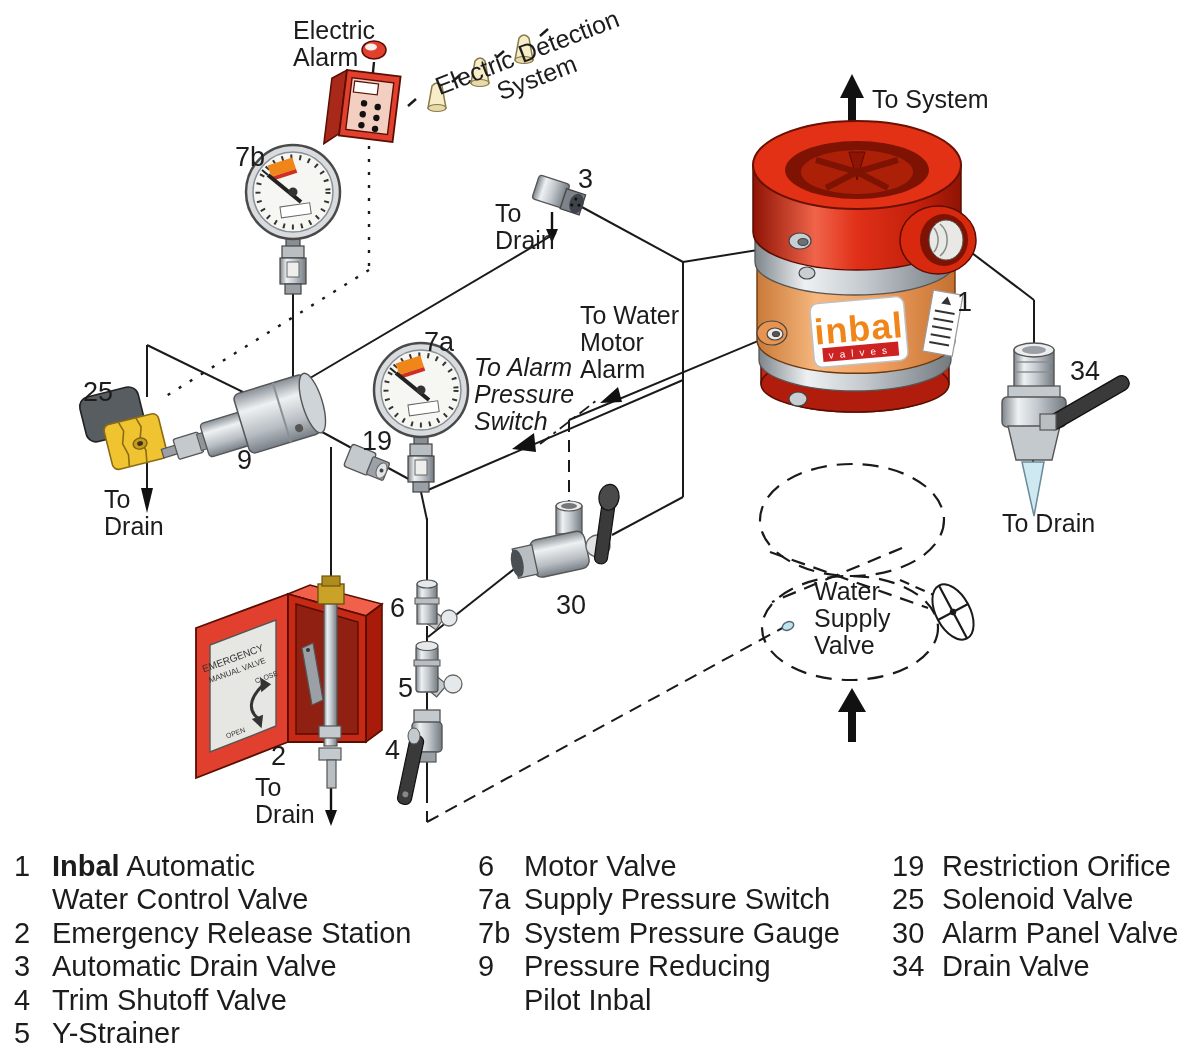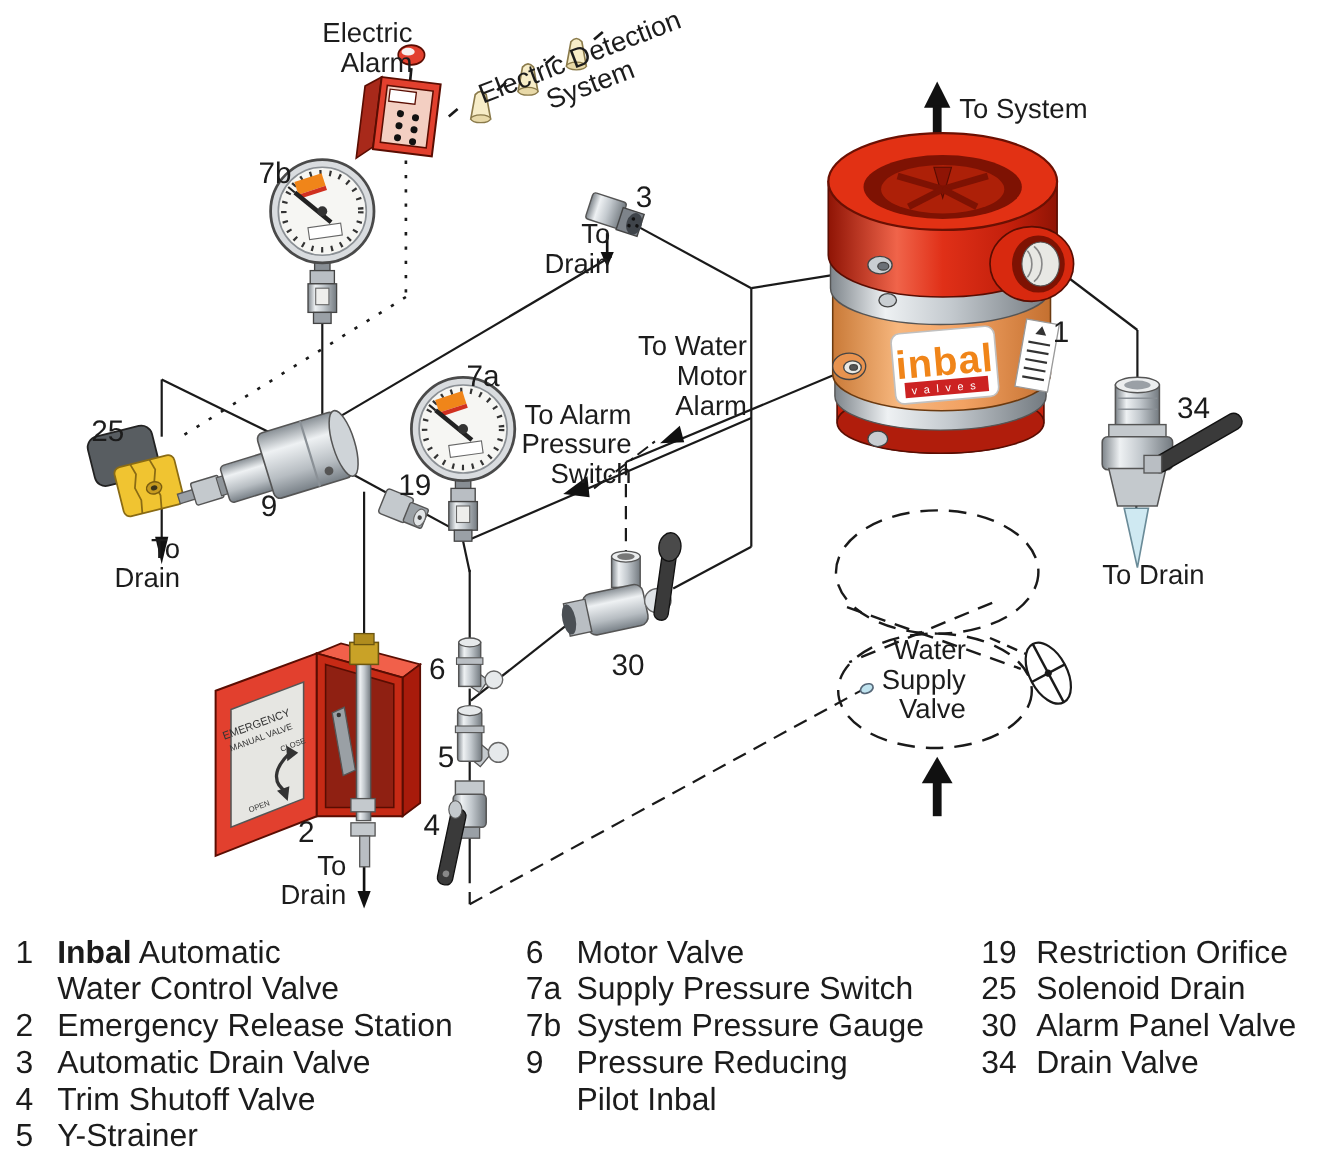--- a/index.html
+++ b/index.html
@@ -1,19 +1,19 @@
 <!DOCTYPE html>
 <html><head>
 <meta charset="utf-8">
 <style>
   html,body{margin:0;padding:0;background:#ffffff;}
   #stage{position:relative;width:1200px;height:1061px;background:#ffffff;overflow:hidden;
          font-family:"Liberation Sans", sans-serif;color:#1c1c1c;}
   svg{position:absolute;left:0;top:0;}
-  .lbl{position:absolute;font-size:25px;line-height:27px;white-space:pre-line;color:#1c1c1c;text-align:right;}
+  .lbl{position:absolute;font-size:25px;line-height:27px;white-space:pre-line;color:#1c1c1c;}
   .co{position:absolute;font-size:27px;color:#1c1c1c;}
   .rot{transform:rotate(-21deg);text-align:center;}
   .legend-col{position:absolute;top:850px;}
   .lrow{display:flex;font-size:29px;line-height:33.4px;}
   .lnum{flex:0 0 auto;}
   .ltxt b{font-weight:bold;}
   .c1 .lnum{width:38px;}
   .c2 .lnum{width:46px;}
   .c3 .lnum{width:50px;}
   .l2:empty{display:none;}
@@ -371,24 +371,24 @@
 <div class="lbl" style="left:495px;top:200px;">To
 Drain</div>
 <div class="lbl" style="left:104px;top:486px;">To
 Drain</div>
 <div class="lbl" style="left:255px;top:774px;">To
 Drain</div>
 <div class="lbl" style="left:1002px;top:510px;">To Drain</div>
 <div class="lbl" style="left:580px;top:302px;">To Water
 Motor
 Alarm</div>
-<div class="lbl" style="left:474px;top:364px;">To Alarm
+<div class="lbl" style="left:474px;top:354px;font-style:italic;">To Alarm
 Pressure
 Switch</div>
-<div class="lbl" style="left:738px;top:578px;width:140px;text-align:right;">Water
+<div class="lbl" style="left:814px;top:578px;width:140px;text-align:left;">Water
 Supply
 Valve</div>
 
 <div class="co" style="left:235px;top:142px;">7b</div>
 <div class="co" style="left:578px;top:164px;">3</div>
 <div class="co" style="left:957px;top:287px;">1</div>
 <div class="co" style="left:1070px;top:356px;">34</div>
 <div class="co" style="left:83px;top:377px;">25</div>
 <div class="co" style="left:237px;top:445px;">9</div>
 <div class="co" style="left:424px;top:327px;">7a</div>
@@ -451,21 +451,21 @@
 </div>
 
 <div class="legend-col c3" style="left:892px;">
   <div class="lrow">
     <span class="lnum">19</span>
     <span class="ltxt"><b></b><span>Restriction Orifice</span>
       </span>
   </div>
   <div class="lrow">
     <span class="lnum">25</span>
-    <span class="ltxt"><b></b><span>Solenoid Drain</span>
+    <span class="ltxt"><b></b><span>Solenoid Valve</span>
       </span>
   </div>
   <div class="lrow">
     <span class="lnum">30</span>
     <span class="ltxt"><b></b><span>Alarm Panel Valve</span>
       </span>
   </div>
   <div class="lrow">
     <span class="lnum">34</span>
     <span class="ltxt"><b></b><span>Drain Valve</span>

